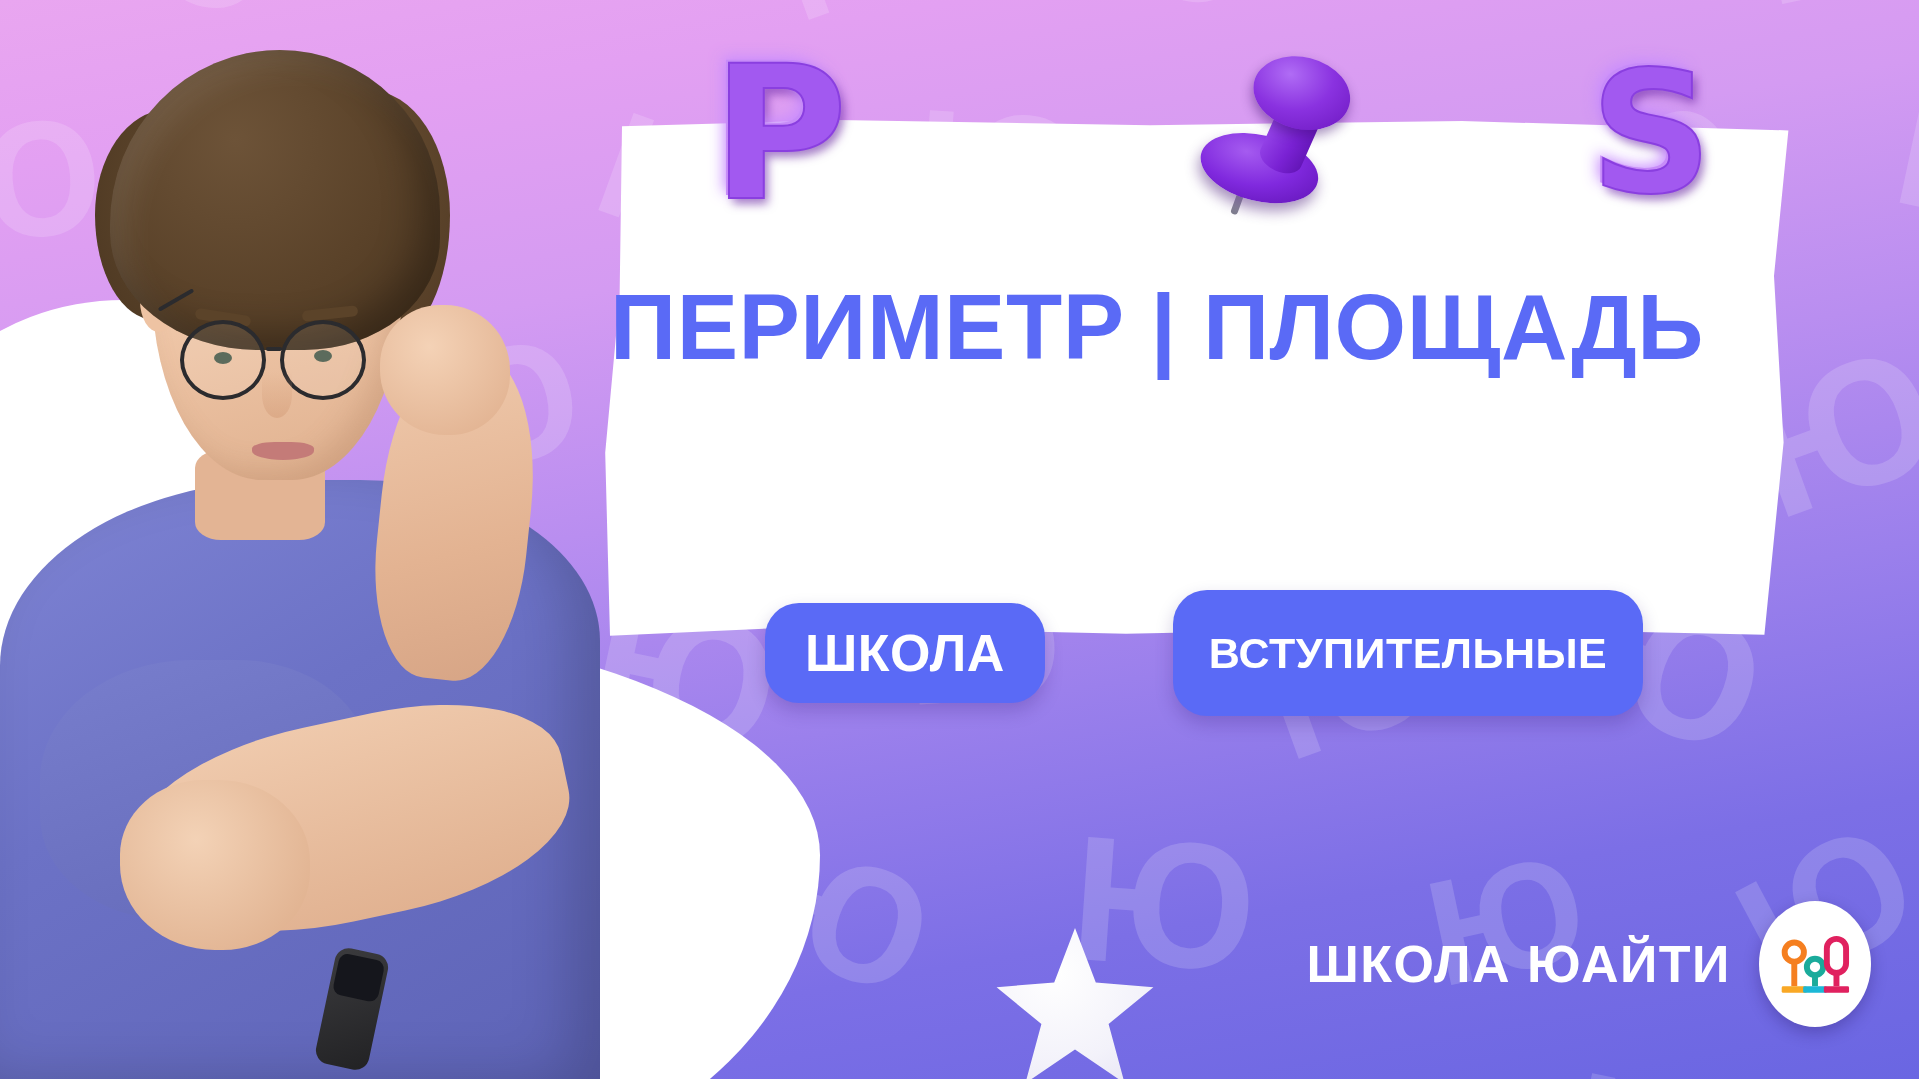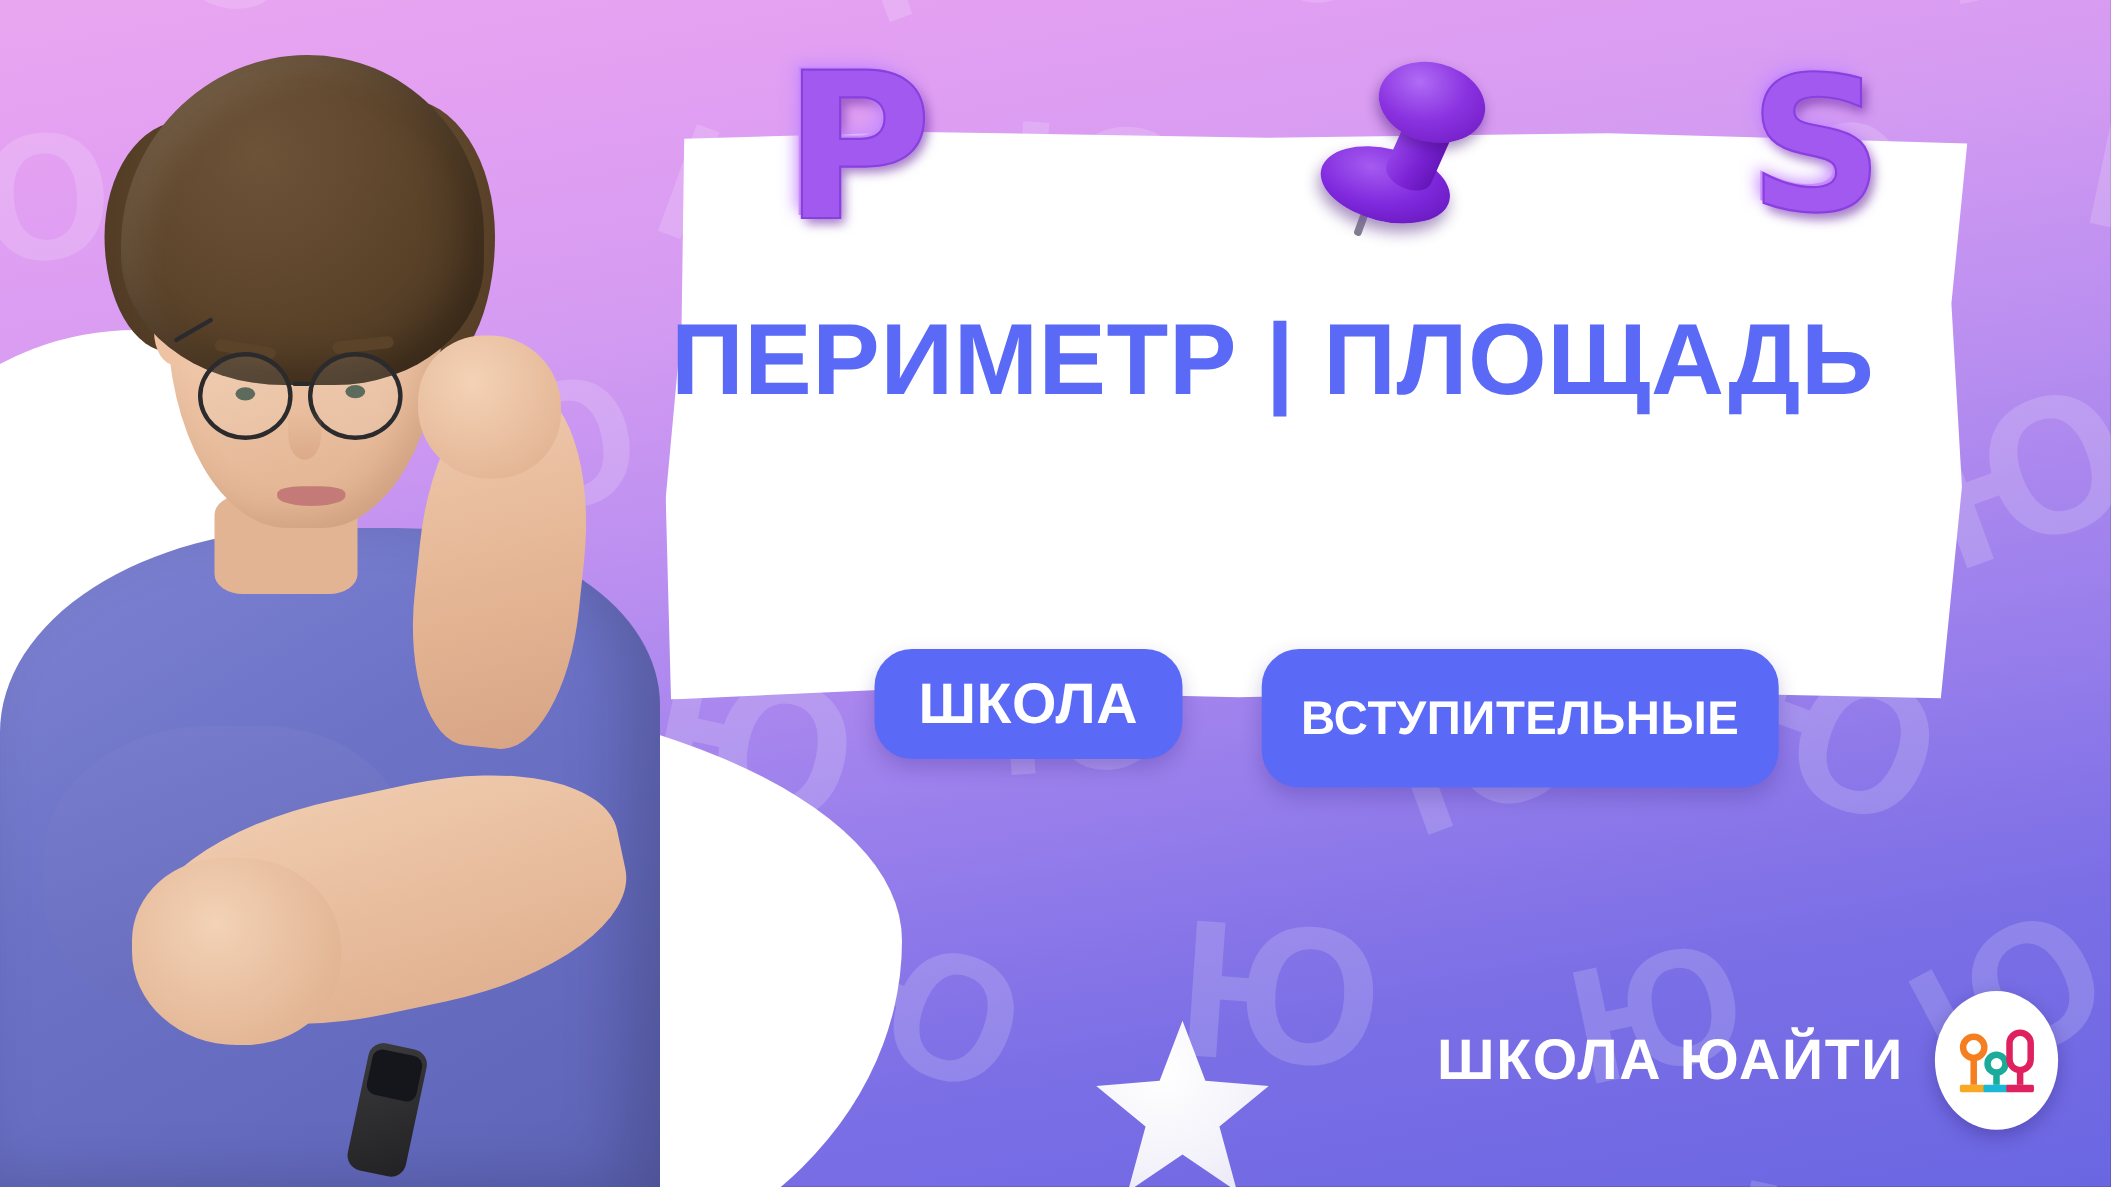--- a/index.html
+++ b/index.html
@@ -277,22 +277,22 @@
     font-size:92px;
     letter-spacing:.5px;
     line-height:1.03;
     text-transform:uppercase;
   }
   .headline .l2{ display:block; }
 
   
   .badges{
     position:absolute;
-    left:795px; top:590px;
-    display:flex; gap:56px; align-items:flex-start;
+    left:765px; top:590px;
+    display:flex; gap:112px; align-items:center;
   }
   .badge{
     background:#5a6af6;
     color:#ffffff;
     border-radius:34px;
     padding:22px 40px;
     font-weight:700;
     font-size:52px;
     line-height:1.08;
     text-align:center;

